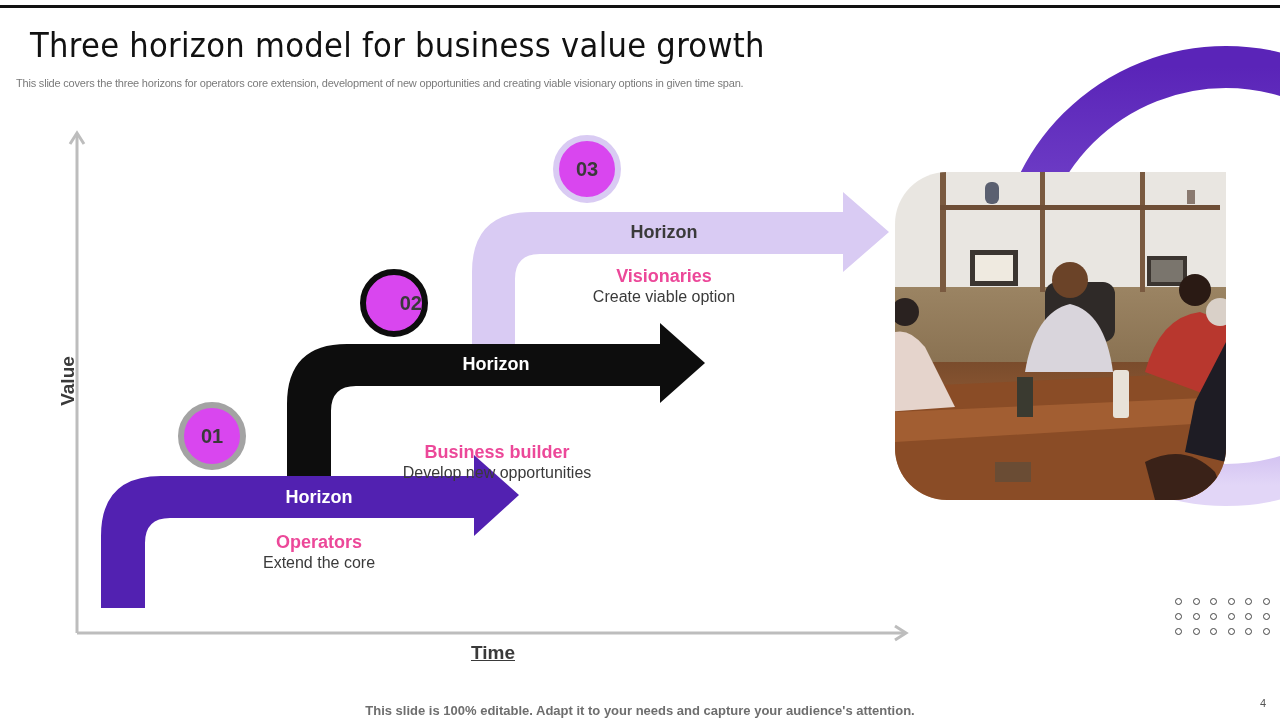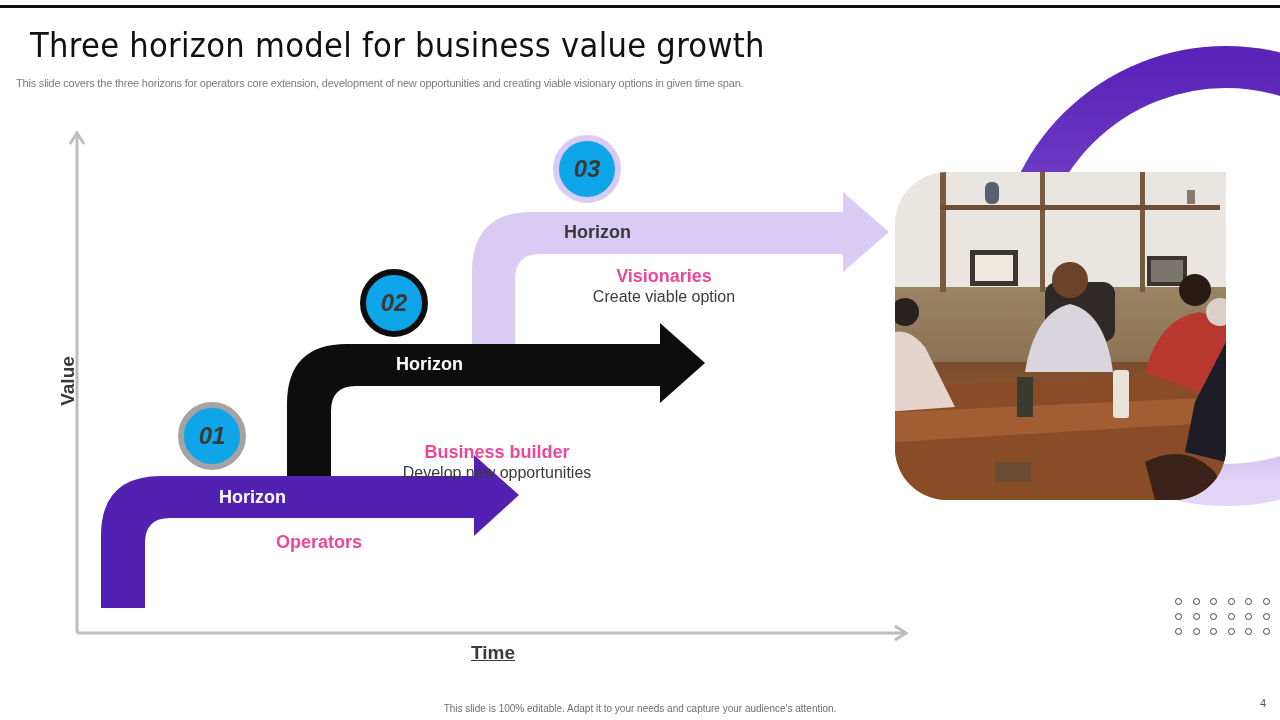--- a/index.html
+++ b/index.html
@@ -20,37 +20,37 @@
     white-space: nowrap; letter-spacing: -0.2px;
   }
   svg.diagram { position: absolute; left: 0; top: 0; }
   .axis-label { position: absolute; font-size: 19px; font-weight: bold; color: #3a3a3a; }
   .axis-y-label { left: 38px; top: 370px; transform: rotate(-90deg); transform-origin: center; width: 60px; text-align: center; }
   .axis-x-label { left: 460px; top: 642px; width: 66px; text-align: center; text-decoration: underline; }
 
   .badge {
     position: absolute; width: 56px; height: 56px; border-radius: 50%;
     display: flex; align-items: center; justify-content: center;
-    font-size: 24px; font-weight: bold; color: #3a3a3a; background: #0ea5e9; font-style: italic;
+    font-size: 20px; font-weight: bold; color: #3a3a3a; background: #d946ef;
   }
   .band-label {
-    position: absolute; font-size: 18px; font-weight: bold; text-align: left; width: 200px;
+    position: absolute; font-size: 18px; font-weight: bold; text-align: center; width: 200px;
   }
   .desc { position: absolute; text-align: center; width: 260px; }
   .desc .head { font-size: 18px; font-weight: bold; color: #ec4899; line-height: 21px; }
   .desc .sub { font-size: 16px; color: #3a3a3a; line-height: 20px; }
 
   .photo {
     position: absolute; left: 895px; top: 172px; width: 331px; height: 328px;
     border-radius: 52px 0 52px 52px; overflow: hidden;
     background: linear-gradient(180deg, #e9e6e1 0%, #e9e6e1 35%, #9b8463 35%, #8a7252 58%, #7a4c2c 58%, #9a6038 80%, #c8a080 100%);
   }
   .footer {
     position: absolute; left: 0; width: 1280px; top: 703px; text-align: center;
-    font-size: 10px; color: #6e6e6e;
+    font-size: 13px; color: #6e6e6e; font-weight: bold;
   }
   .page-num { position: absolute; right: 14px; top: 697px; font-size: 11px; color: #555; }
   .dots { position: absolute; left: 1175px; top: 598px; display: grid; grid-template-columns: repeat(6, 17.5px); row-gap: 8px; }
   .dot { width: 5px; height: 5px; border: 1.2px solid #444; border-radius: 50%; }
 </style>
 </head>
 <body>
 
 <div class="top-bar"></div>
 <div class="title">Three horizon model for business value growth</div>
@@ -117,33 +117,34 @@
 
   <path d="M101 608 L101 536 Q101 476 161 476 L474 476 L474 455 L519 495 L474 536 L474 518 L170 518 Q145 518 145 543 L145 608 Z" fill="#5221b1"></path>
 </svg>
 
 <div class="axis-label axis-y-label">Value</div>
 <div class="axis-label axis-x-label">Time</div>
 
 <div class="badge" style="left:178px; top:402px; border:6px solid #a3a3a3;">
   <span>01</span>
 </div>
-<div class="badge" style="left:360px; top:269px; border:6px solid #0d0d0d;">
+<div class="badge" style="left:360px; top:269px; border:6px solid #0d0d0d;justify-content:flex-end;">
   <span>02</span>
 </div>
 <div class="badge" style="left:553px; top:135px; border:6px solid #d9cbf3;">
   <span>03</span>
 </div>
 
 <div class="band-label" style="left:219px; top:487px; color:#ffffff;">Horizon</div>
 <div class="band-label" style="left:396px; top:354px; color:#ffffff;">Horizon</div>
 <div class="band-label" style="left:564px; top:222px; color:#3a3a3a;">Horizon</div>
 
 <div class="desc" style="left:189px; top:532px;">
   <div class="head">Operators</div>
+  <div class="sub">Extend the core</div>
 </div>
 <div class="desc" style="left:367px; top:398px;margin-top:44px;">
   <div class="head">Business builder</div>
   <div class="sub">Develop new opportunities</div>
 </div>
 <div class="desc" style="left:534px; top:266px;">
   <div class="head">Visionaries</div>
   <div class="sub">Create viable option</div>
 </div>
 

